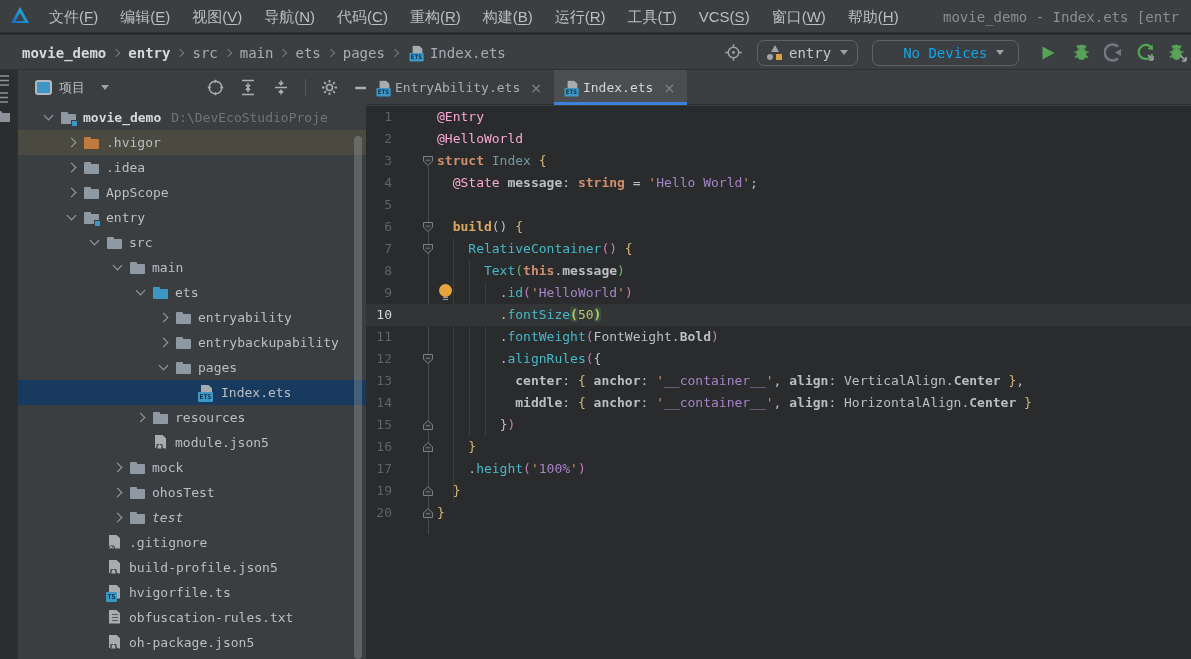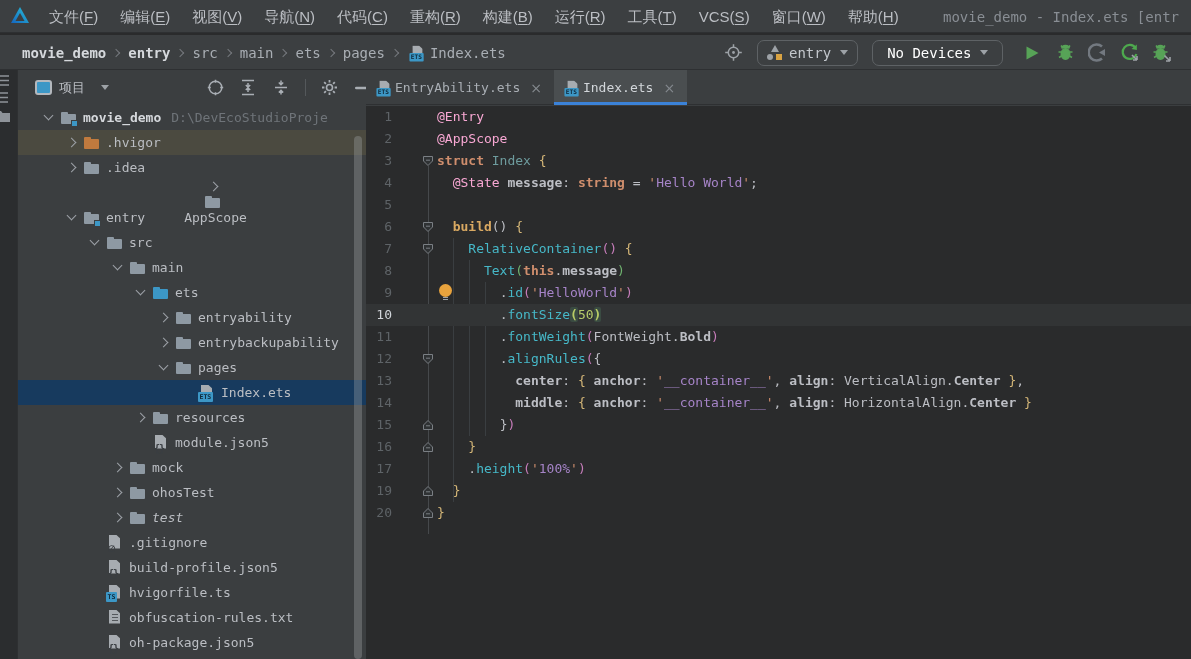--- a/index.html
+++ b/index.html
@@ -179,21 +179,21 @@
       <div class="dd" id="config-dd">
         <span class="cfgic">
             <span class="tri"></span>
             <span class="cir"></span>
             <span class="sq"></span>
           </span>
         <span>entry</span>
         <span class="caret"></span>
       </div>
       <div class="dd" id="device-dd" style="margin-left:14px;padding:0 14px;">
-        <span style="color:#ffffff;">No Devices</span>
+        <span style="color:#0ea5e9;margin-left:16px;">No Devices</span>
         <span class="caret"></span>
       </div>
       <span class="tb-icon" style="margin-left:20px;">
         <svg width="18" height="18" viewBox="0 0 18 18">
             <path d="M3.5 2.5 L15.5 9 L3.5 15.5 Z" fill="#57A357"></path>
           </svg>
       </span>
       <span class="tb-icon" style="margin-left:15px;">
         <svg width="19" height="19" viewBox="0 0 19 19" stroke="#57A357" fill="none" stroke-width="1.6">
           <ellipse cx="9.5" cy="11" rx="4.2" ry="5.2" fill="#57A357"></ellipse>
@@ -299,21 +299,21 @@
           <div class="trow hover" style="padding-left: 47px;">
             <span class="arr closed"></span>
             <span class="ic folder f-orange"></span>
             <span class="lbl">.hvigor</span>
           </div>
           <div class="trow" style="padding-left: 47px;">
             <span class="arr closed"></span>
             <span class="ic folder f-gray"></span>
             <span class="lbl">.idea</span>
           </div>
-          <div class="trow" style="padding-left: 47px; flex-direction: column;">
+          <div class="trow" style="padding-left: 47px;">
             <span class="arr closed"></span>
             <span class="ic folder f-gray"></span>
             <span class="lbl">AppScope</span>
           </div>
           <div class="trow" style="padding-left: 47px;">
             <span class="arr open"></span>
             <span class="ic folder f-gray">
               <span class="modsq"></span>
             </span>
             <span class="lbl">entry</span>
@@ -441,21 +441,21 @@
             <span class="close">×</span>
           </div>
         </div>
       <div id="editor">
         <div id="fold-line"></div>
         <div class="guide" style="left:87px;top:132px;height:264px;"></div>
         <div class="guide" style="left:103px;top:154px;height:176px;"></div>
         <div class="guide" style="left:119px;top:176px;height:154px;"></div>
         <div id="code-lines">
             <div class="row"><span class="num">1</span><span class="code"><span class="c-ann">@Entry</span></span></div>
-            <div class="row"><span class="num">2</span><span class="code"><span class="c-ann">@AppScope</span></span></div>
+            <div class="row"><span class="num">2</span><span class="code"><span class="c-ann">@HelloWorld</span></span></div>
             <div class="row"><span class="num">3</span><span class="fold"><svg width="12" height="12" viewBox="0 0 12 12">
                   <path d="M1.5 1.5 H10.5 V6 L6 10.5 L1.5 6 Z" fill="#2F3234" stroke="#7A7F84"></path>
                   <path d="M4 5.2 H8" stroke="#7A7F84"></path>
                 </svg></span><span class="code"><span class="c-kw">struct</span><span class="c-txt"> </span><span class="c-cls">Index</span><span class="c-txt"> </span><span class="c-bry">{</span></span></div>
             <div class="row"><span class="num">4</span><span class="code"><span class="c-txt">  </span><span class="c-ann">@State</span><span class="c-txt"> </span><span class="c-b">message</span><span class="c-txt">: </span><span class="c-kw">string</span><span class="c-txt"> = </span><span class="c-q">'</span><span class="c-str">Hello World</span><span class="c-q">'</span><span class="c-txt">;</span></span></div>
             <div class="row"><span class="num">5</span><span class="code"></span></div>
             <div class="row"><span class="num">6</span><span class="fold"><svg width="12" height="12" viewBox="0 0 12 12">
                   <path d="M1.5 1.5 H10.5 V6 L6 10.5 L1.5 6 Z" fill="#2F3234" stroke="#7A7F84"></path>
                   <path d="M4 5.2 H8" stroke="#7A7F84"></path>
                 </svg></span><span class="code"><span class="c-txt">  </span><span class="c-fn">build</span><span class="c-txt">() </span><span class="c-bry">{</span></span></div>

